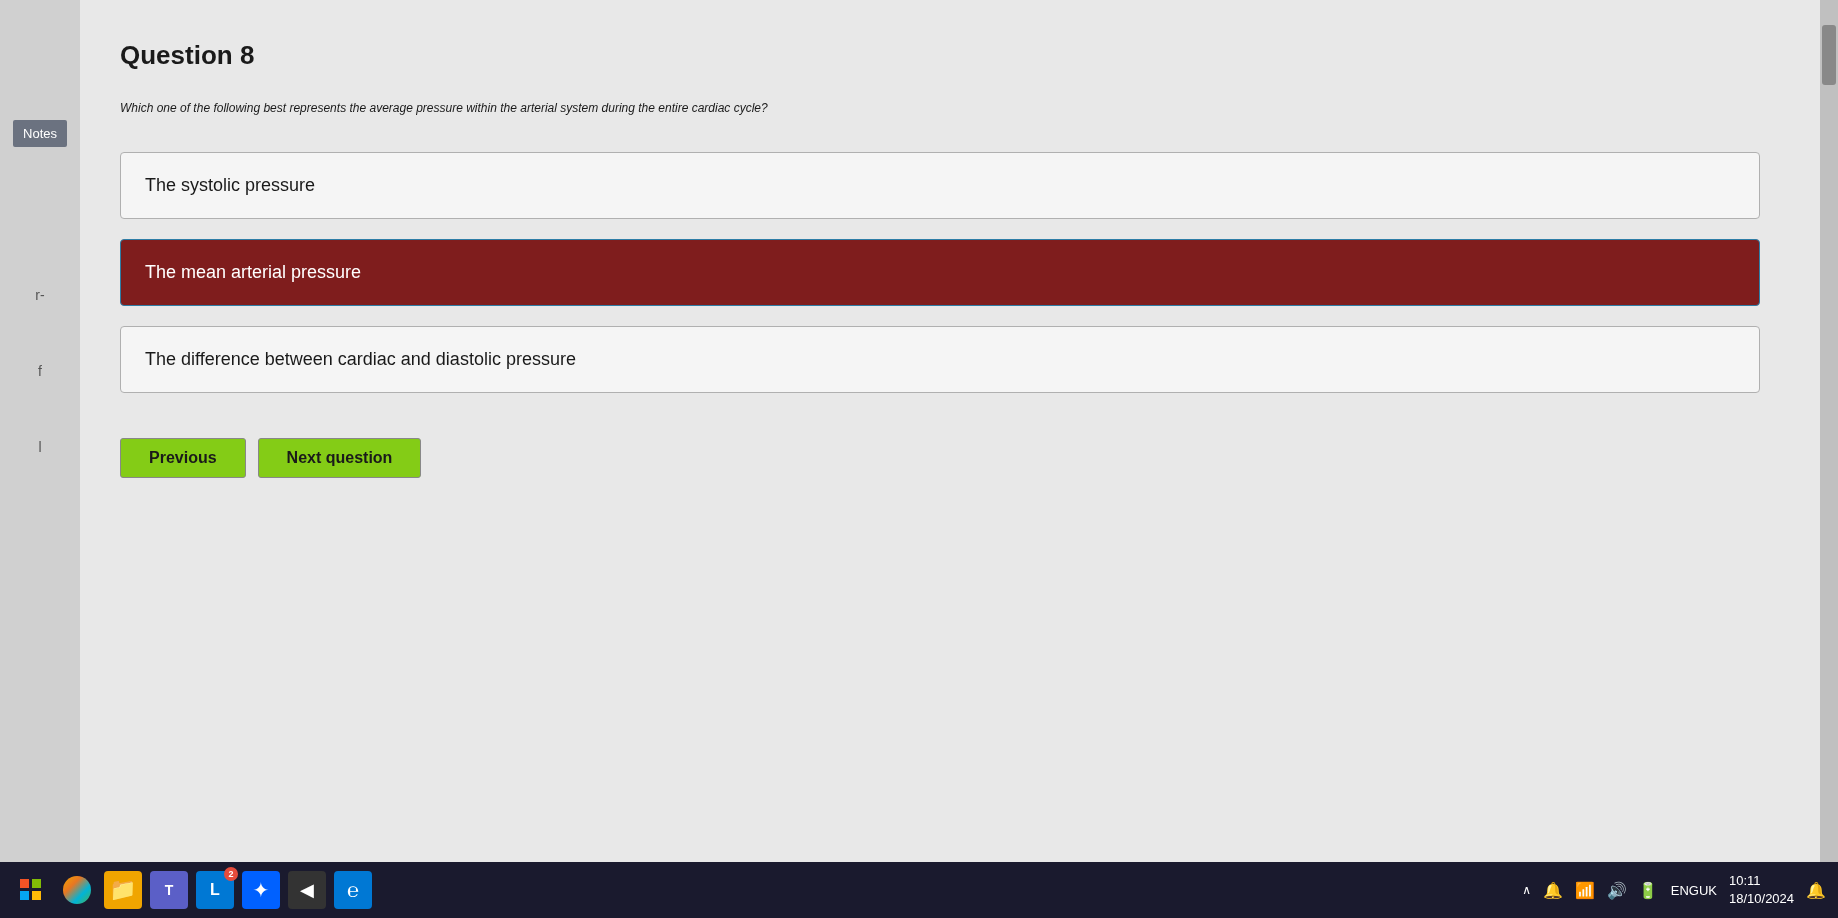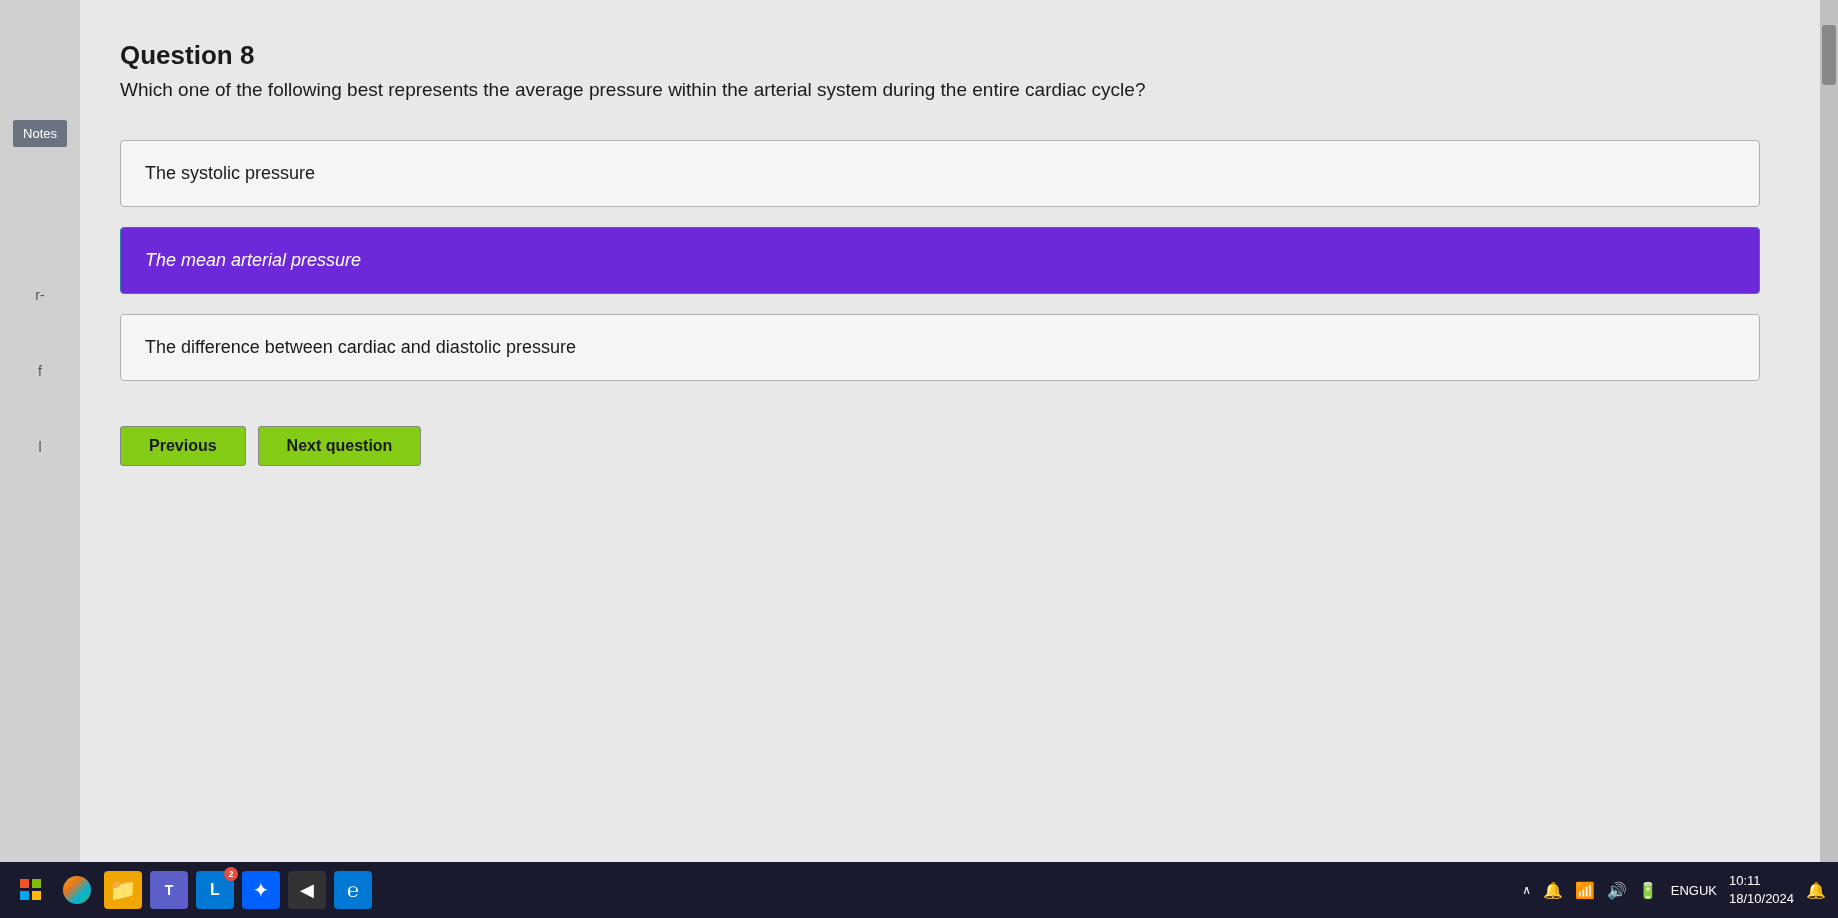--- a/index.html
+++ b/index.html
@@ -68,28 +68,29 @@
       padding: 40px 60px 20px 40px;
       display: flex;
       flex-direction: column;
       gap: 0;
     }
 
     .question-header {
       font-size: 26px;
       font-weight: 700;
       color: #1a1a1a;
-      margin-bottom: 5px;
+      margin-bottom: 28px;
     }
 
     .question-text {
-      font-size: 19px;
+      font-size: 12px;
       color: #1a1a1a;
       line-height: 1.5;
       margin-bottom: 35px;
+      font-style: italic;
     }
 
     .options-list {
       display: flex;
       flex-direction: column;
       gap: 20px;
       margin-bottom: 35px;
       justify-content: flex-end;
     }
 
@@ -97,24 +98,23 @@
       background-color: #f5f5f5;
       border: 1.5px solid #b0b0b0;
       border-radius: 4px;
       padding: 22px 24px;
       font-size: 18px;
       color: #1a1a1a;
       cursor: pointer;
     }
 
     .option-item.selected {
-      background-color: #6d28d9;
+      background-color: #7f1d1d;
       border-color: #2e7da6;
       color: #ffffff;
-      font-style: italic;
     }
 
     .nav-buttons {
       display: flex;
       gap: 12px;
       margin-top: 10px;
     }
 
     .nav-btn {
       background-color: #84cc16;

